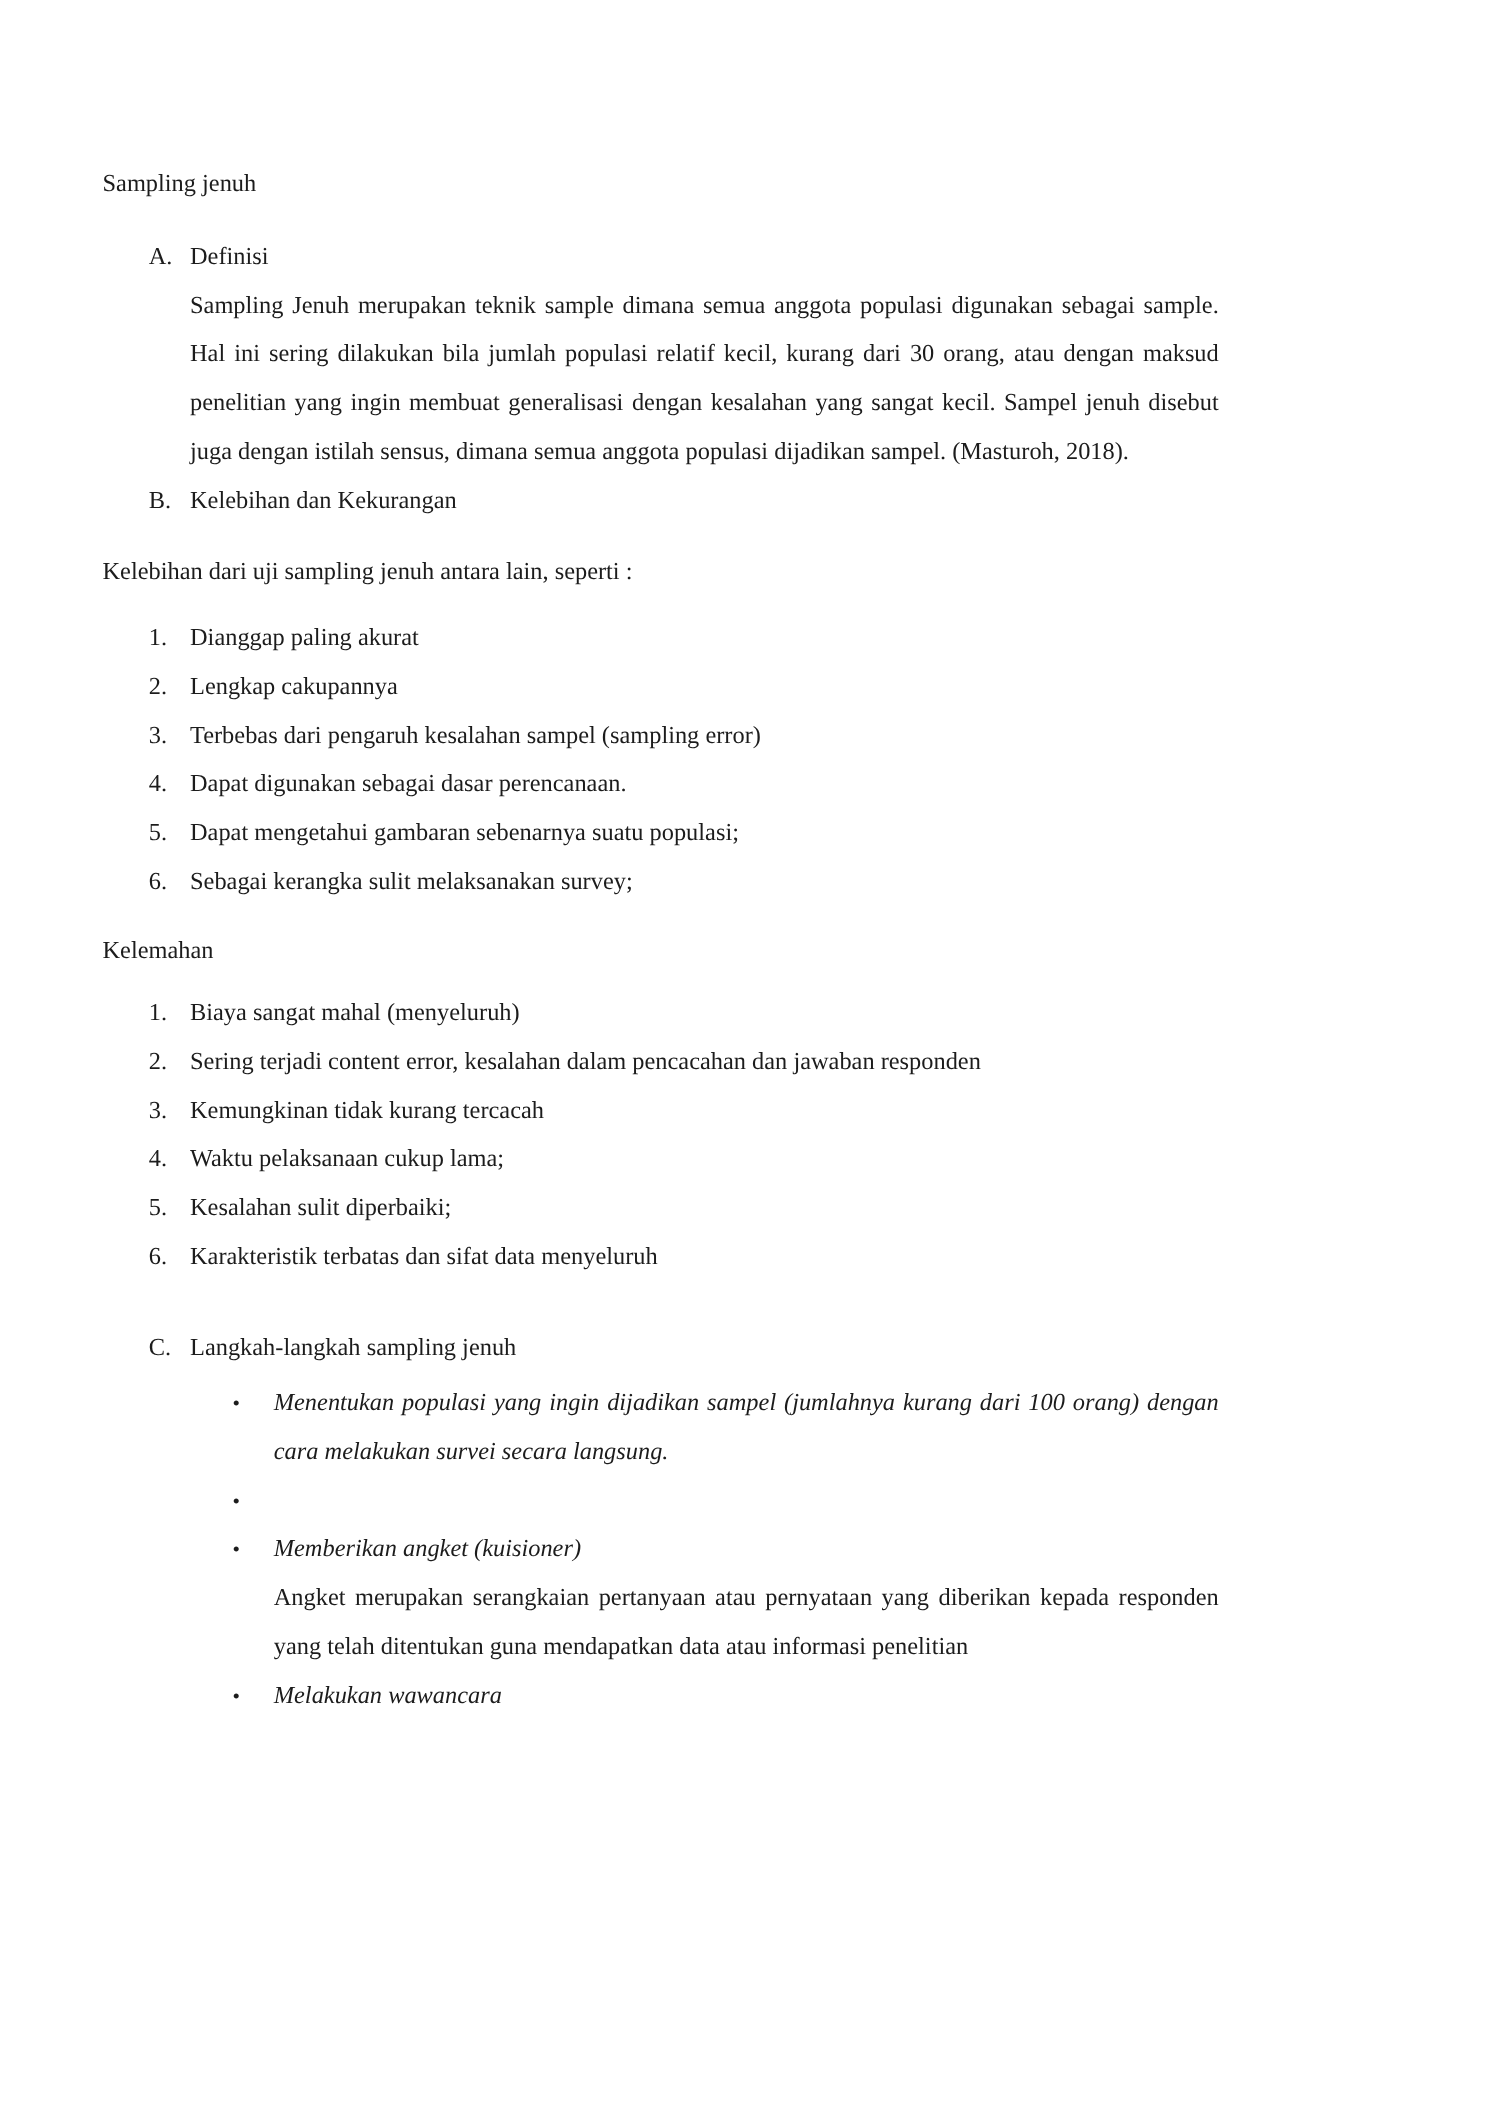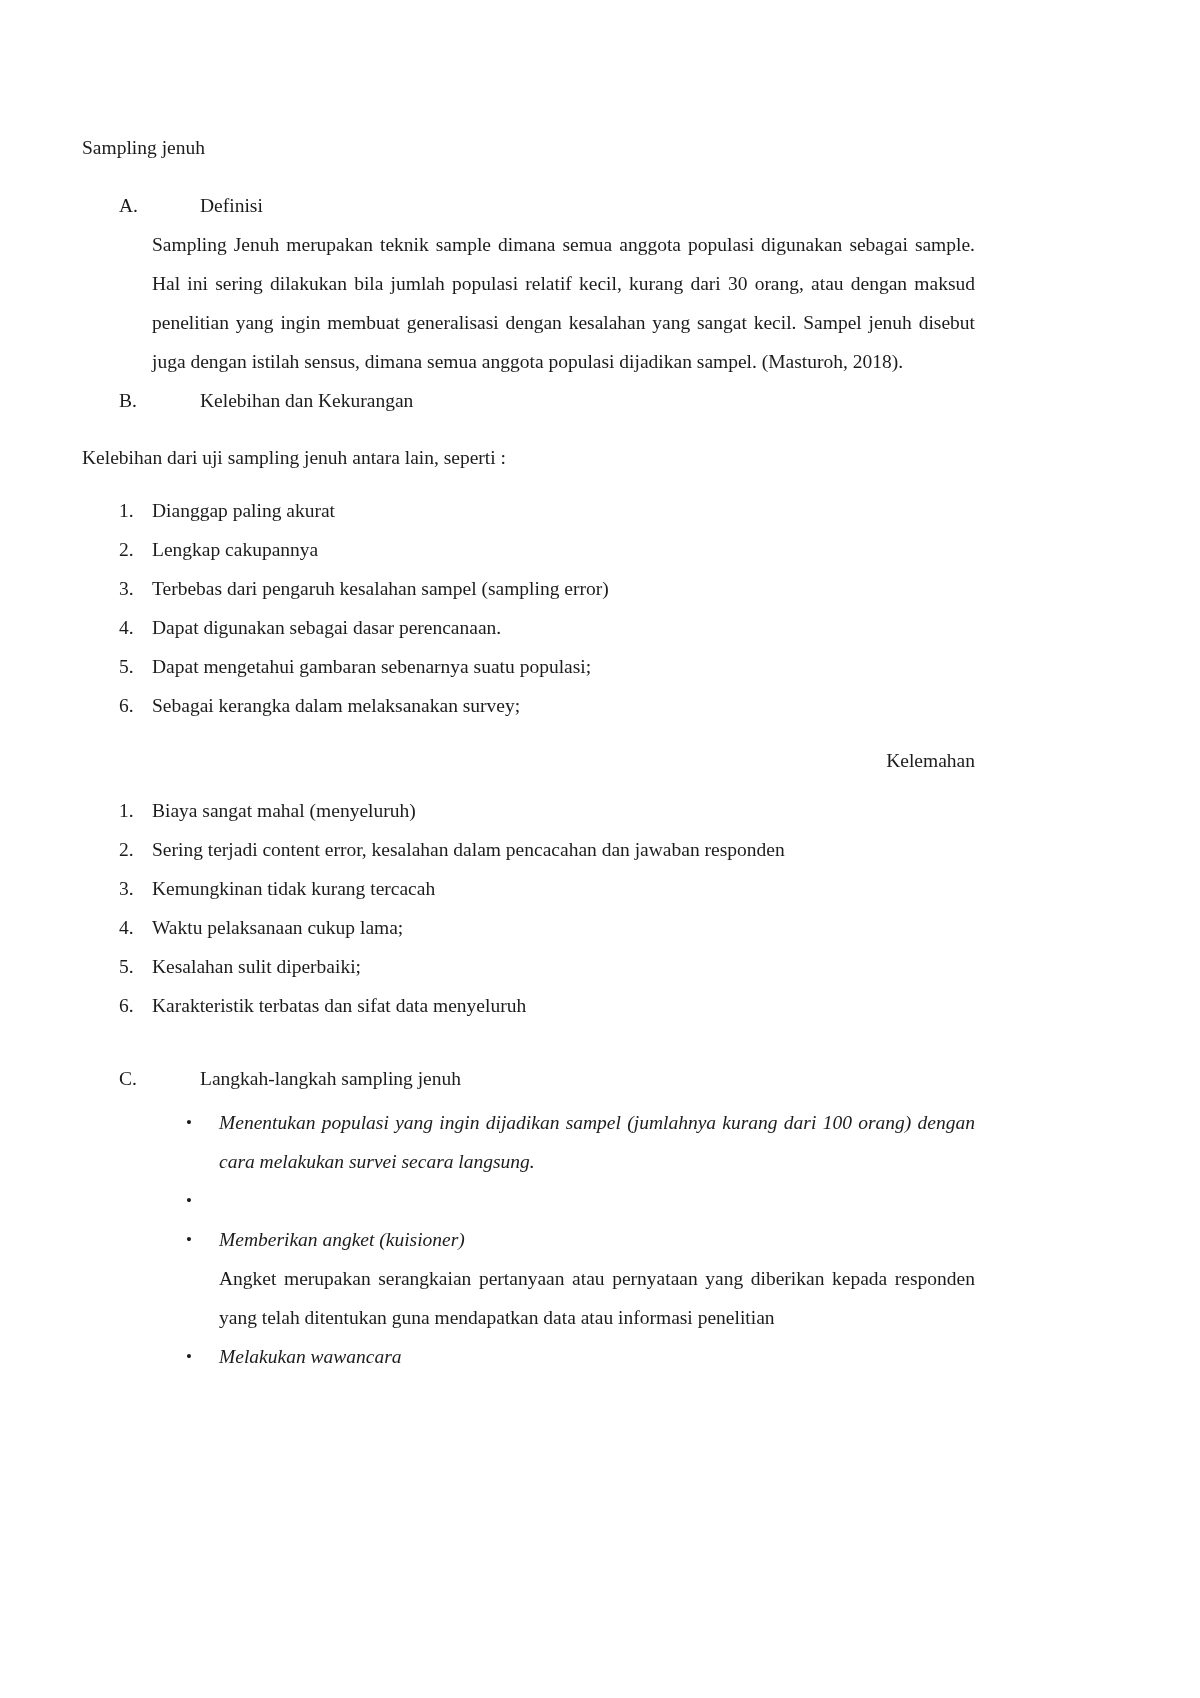--- a/index.html
+++ b/index.html
@@ -30,34 +30,32 @@
   .alpha-item {
     display: flex;
     padding-left: 37px;
   }
   .alpha-item .marker {
     flex: none;
     width: 33px;
   }
   .alpha-item .text {
     flex: 1;
-    margin-left: 48px;
   }
   
   .para-indent {
     margin: 0 0 0 70px;
     text-align: justify;
   }
   
   .intro {
     margin: 18px 0 14px 0;
   }
   .kelemahan-head {
     margin: 16px 0 11px 0;
-    text-align: right;
   }
   
   .num-item {
     display: flex;
     padding-left: 37px;
   }
   .num-item .marker {
     flex: none;
     width: 33px;
   }
@@ -126,21 +124,21 @@
     <div class="num-item">
       <span class="marker">4.</span>
       <span class="text">Dapat digunakan sebagai dasar perencanaan.</span>
     </div>
     <div class="num-item">
       <span class="marker">5.</span>
       <span class="text">Dapat mengetahui gambaran sebenarnya suatu populasi;</span>
     </div>
     <div class="num-item">
       <span class="marker">6.</span>
-      <span class="text">Sebagai kerangka dalam melaksanakan survey;</span>
+      <span class="text">Sebagai kerangka sulit melaksanakan survey;</span>
     </div>
   </div>
 
   <p class="kelemahan-head">Kelemahan</p>
 
   <div class="num-list">
     <div class="num-item">
       <span class="marker">1.</span>
       <span class="text">Biaya sangat mahal (menyeluruh)</span>
     </div>

